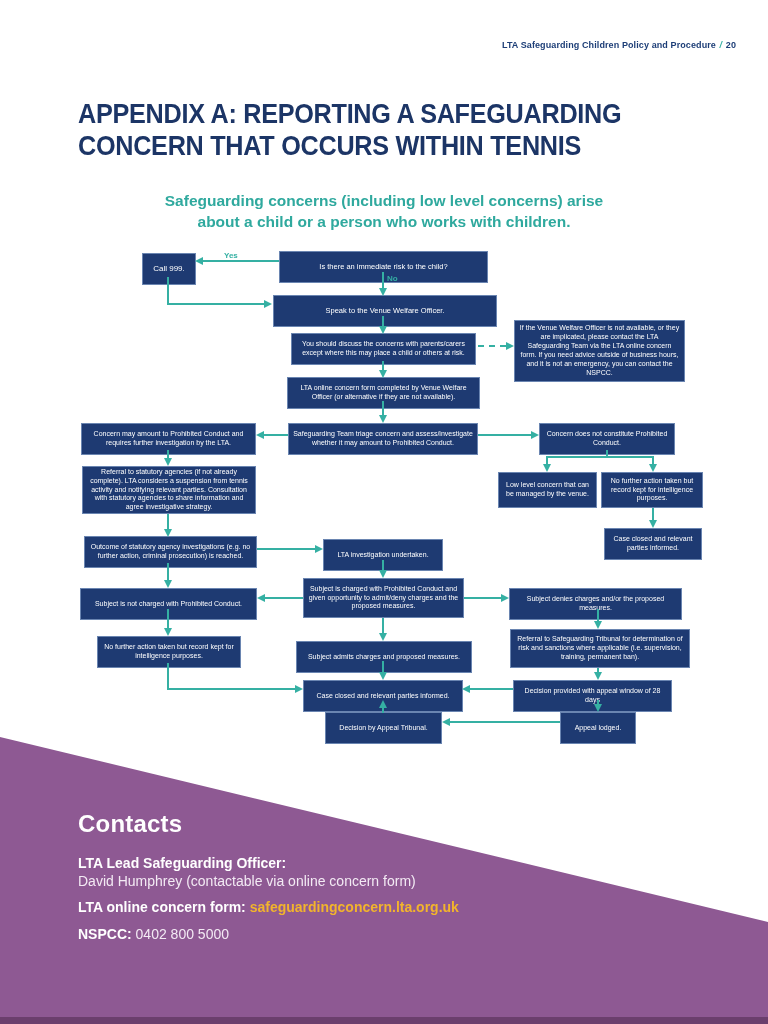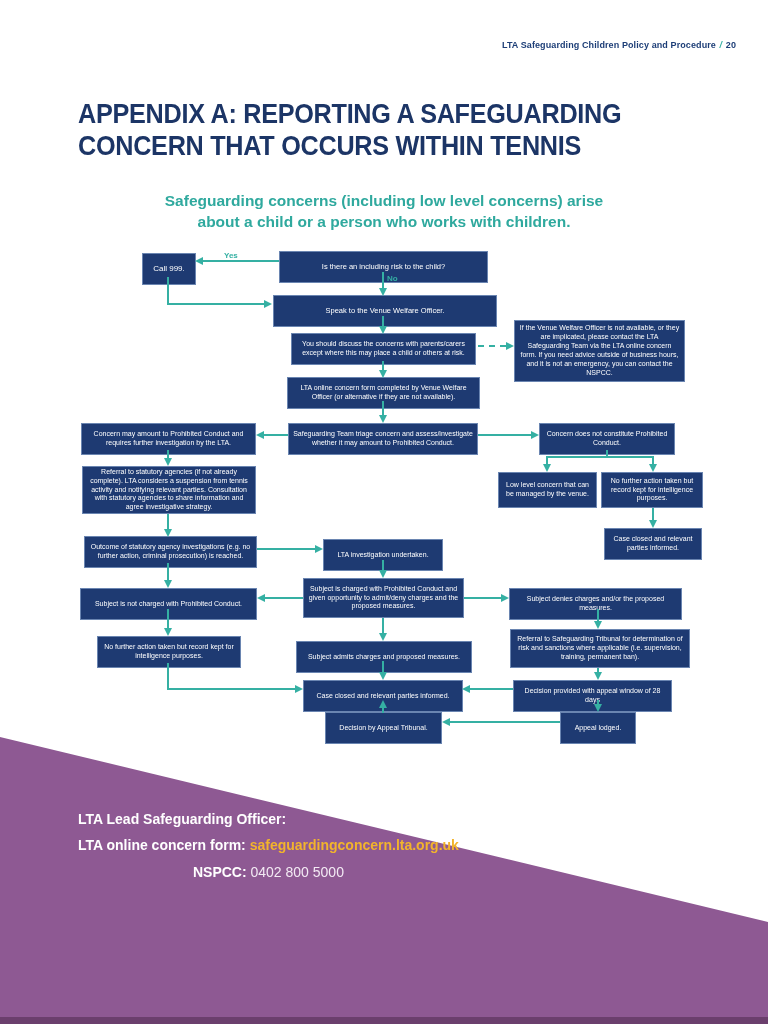--- a/index.html
+++ b/index.html
@@ -39,21 +39,21 @@
   
   .purple{position:absolute;left:0;top:0;width:768px;height:1024px;background:#8e5993;
           clip-path:polygon(0 737px,768px 922px,768px 1024px,0 1024px);}
   .purple-strip{position:absolute;left:0;top:1017px;width:768px;height:7px;background:#6b3f6d;}
   .contacts{position:absolute;left:78px;top:810px;color:#fff;}
   .contacts h2{margin:0 0 16px 0;font-size:24px;font-weight:bold;letter-spacing:.2px;}
   .cline{font-size:14px;line-height:18px;margin-bottom:8px;}
   .cline b{font-weight:bold;}
   .cline .val{font-weight:normal;color:#f3eaf4;}
   .cline .gold{color:#f2b42c;font-weight:bold;text-decoration:none;}
-  .cgap{margin-bottom:9px;text-align:center;}
+  .cgap{margin-bottom:9px;}
 </style>
 </head>
 <body>
 
 <div class="hdr">
   <span>LTA Safeguarding Children Policy and Procedure</span>
   <span class="slash">/</span>
   <span>20</span>
 </div>
 
@@ -63,21 +63,21 @@
 </div>
 
 <div class="subtitle">
   <div>Safeguarding concerns (including low level concerns) arise</div>
   <div>about a child or a person who works with children.</div>
 </div>
 
 <div class="abs" style="left:0;top:0;width:768px;height:768px;">
 
   <div class="node" style="left:142px;top:253px;width:54px;height:24px;font-size:8px;">Call 999.</div>
-  <div class="node" style="left:279px;top:251px;width:209px;height:21px;font-size:7.5px;">Is there an including risk to the child?</div>
+  <div class="node" style="left:279px;top:251px;width:209px;height:21px;font-size:7.5px;">Is there an immediate risk to the child?</div>
   <div class="node" style="left:273px;top:295px;width:224px;height:21px;font-size:7.5px;">Speak to the Venue Welfare Officer.</div>
   <div class="node" style="left:291px;top:333px;width:185px;height:28px;">You should discuss the concerns with parents/carers except where this may place a child or others at risk.</div>
   <div class="node" style="left:514px;top:320px;width:171px;height:62px;">If the Venue Welfare Officer is not available, or they are implicated, please contact the LTA Safeguarding Team via the LTA online concern form. If you need advice outside of business hours, and it is not an emergency, you can contact the NSPCC.</div>
   <div class="node" style="left:287px;top:377px;width:193px;height:24px;">LTA online concern form completed by Venue Welfare Officer (or alternative if they are not available).</div>
   <div class="node" style="left:288px;top:423px;width:190px;height:27px;">Safeguarding Team triage concern and assess/investigate whether it may amount to Prohibited Conduct.</div>
   <div class="node" style="left:81px;top:423px;width:175px;height:27px;">Concern may amount to Prohibited Conduct and requires further investigation by the LTA.</div>
   <div class="node" style="left:539px;top:423px;width:136px;height:27px;">Concern does not constitute Prohibited Conduct.</div>
   <div class="node" style="left:82px;top:466px;width:174px;height:48px;">Referral to statutory agencies (if not already complete). LTA considers a suspension from tennis activity and notifying relevant parties. Consultation with statutory agencies to share information and agree investigative strategy.</div>
   <div class="node" style="left:498px;top:472px;width:99px;height:36px;">Low level concern that can be managed by the venue.</div>
   <div class="node" style="left:601px;top:472px;width:102px;height:36px;">No further action taken but record kept for intelligence purposes.</div>
@@ -186,22 +186,24 @@
   <div class="tri l" style="left:442px;top:718px;"></div>
 
   <div class="tri u" style="left:379px;top:700px;"></div>
   <div class="vl" style="left:382px;top:708px;height:5px;"></div>
 </div>
 
 <div class="purple"></div>
 <div class="purple-strip"></div>
 
 <div class="contacts">
+  <h2>Contacts</h2>
   <div class="cline">
     <b>LTA Lead Safeguarding Officer:</b><br>
+    <span class="val">David Humphrey (contactable via online concern form)</span>
   </div>
   <div class="cline cgap">
     <b>LTA online concern form:</b>
     <a class="gold" href="#">safeguardingconcern.lta.org.uk</a>
   </div>
   <div class="cline cgap">
     <b>NSPCC:</b>
     <span class="val">0402 800 5000</span>
   </div>
 </div>

